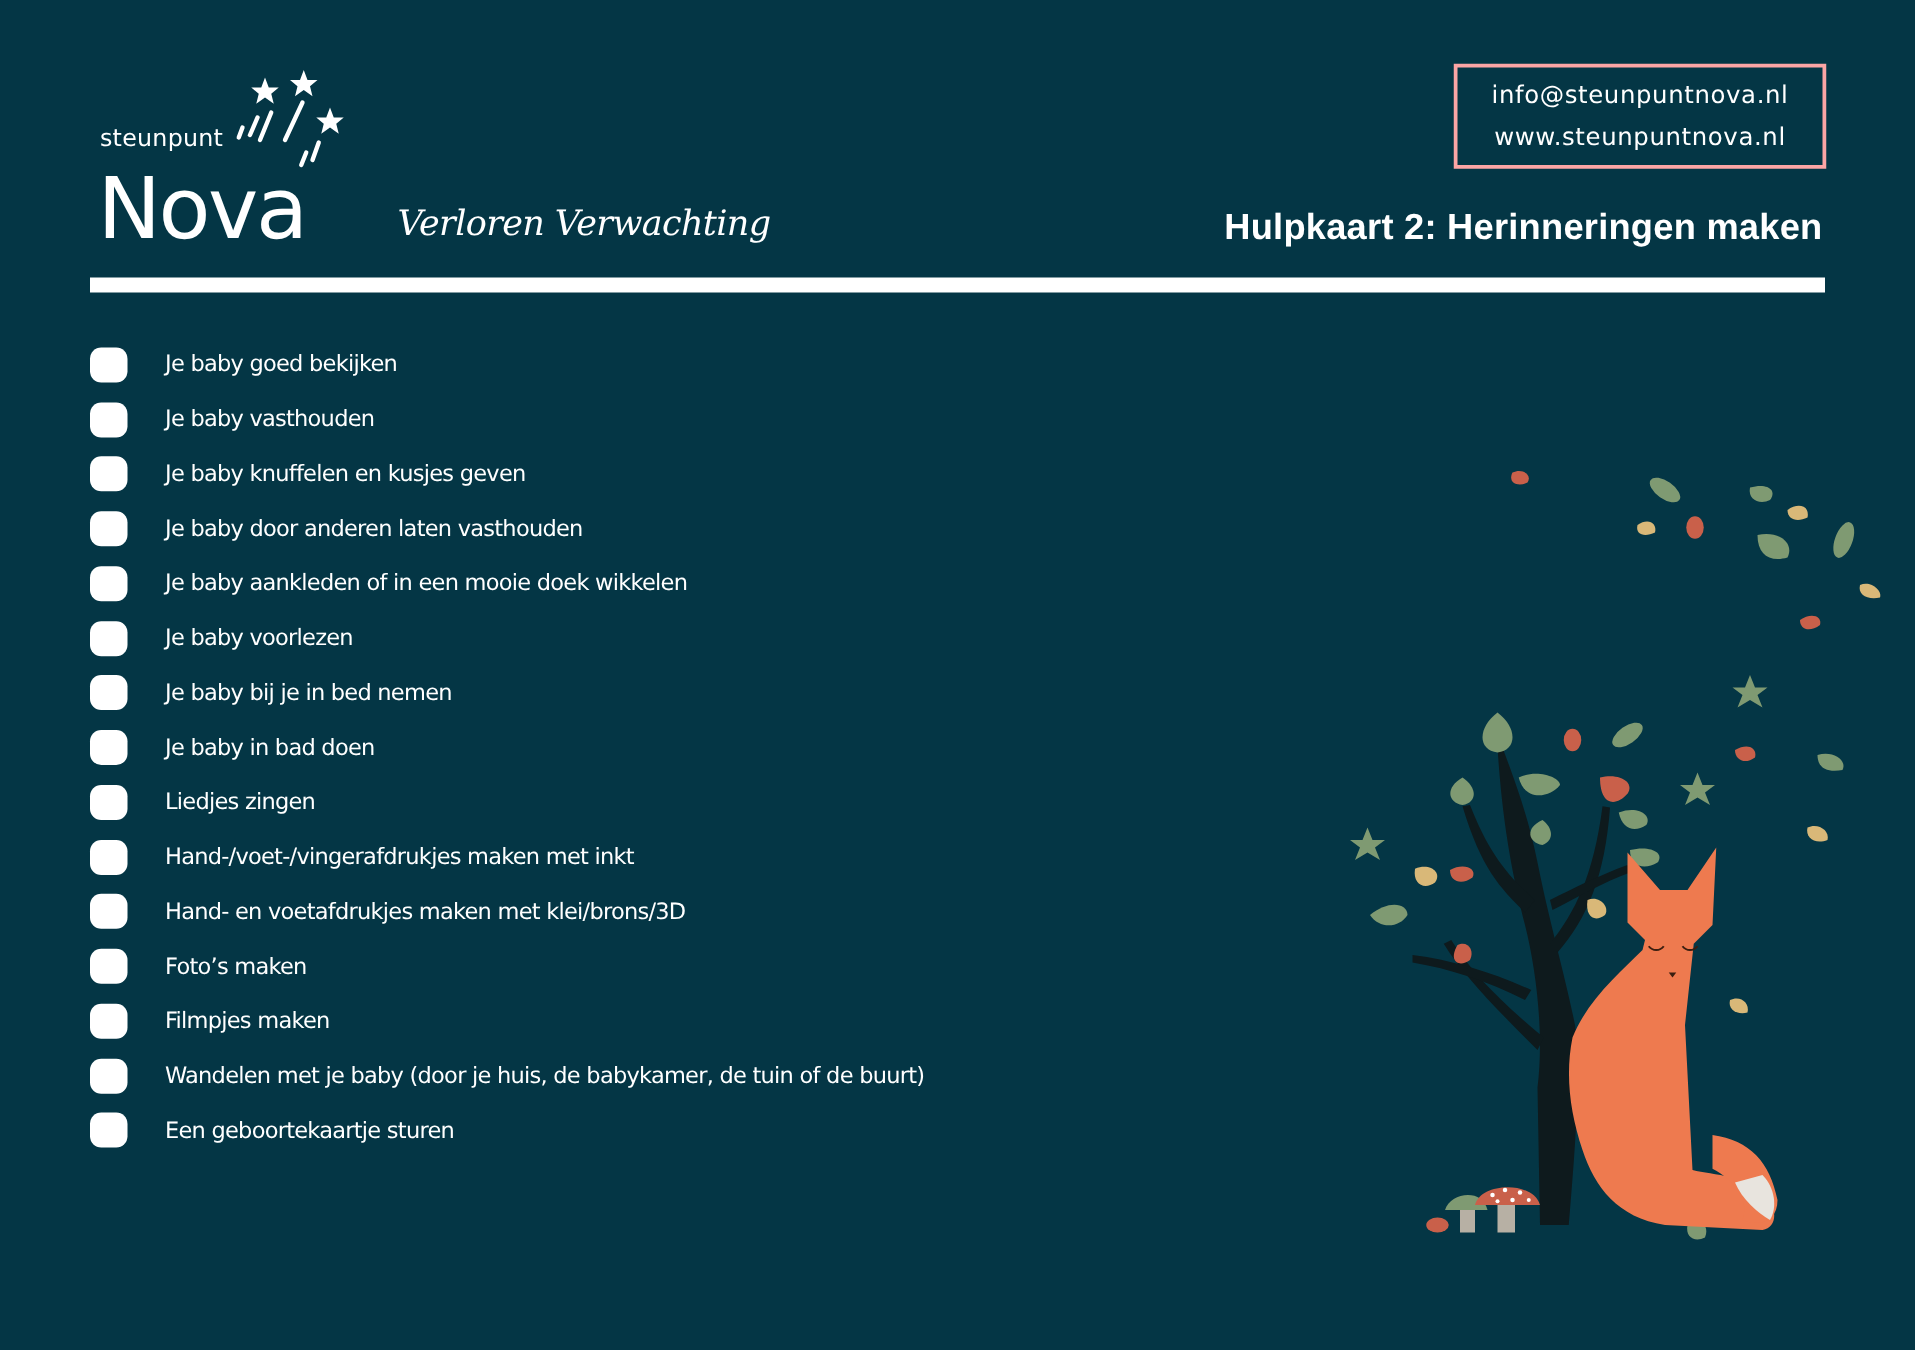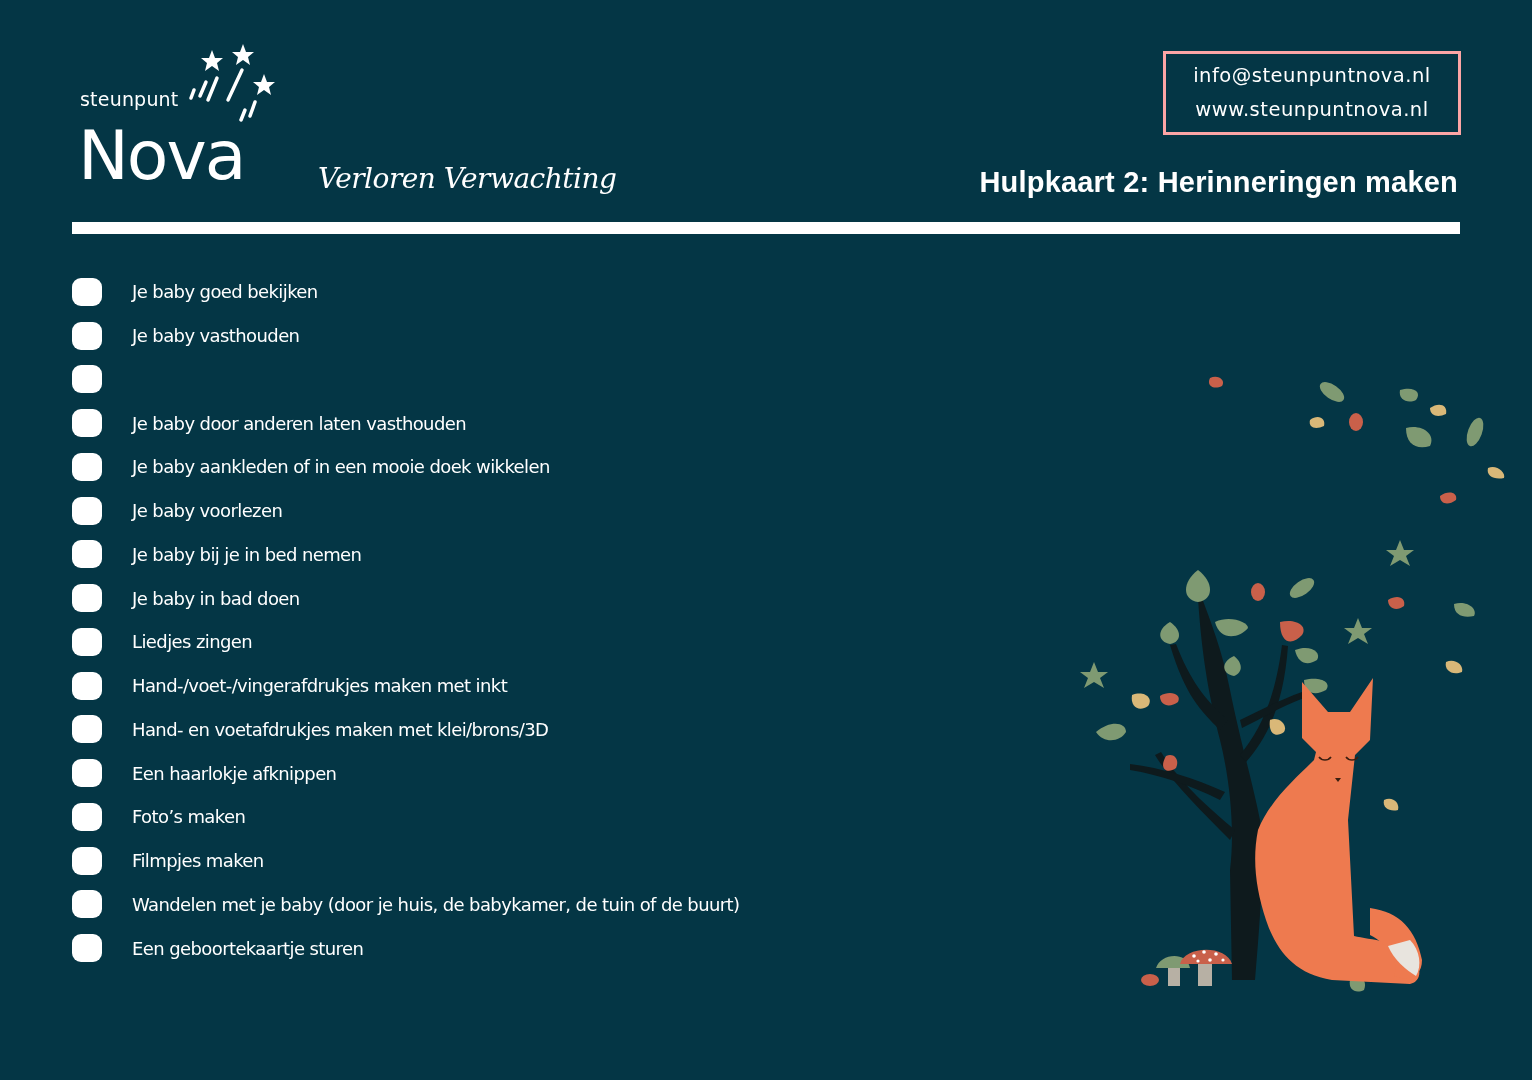--- a/index.html
+++ b/index.html
@@ -3,21 +3,21 @@
 <meta charset="utf-8">
 <style>
   html, body { margin:0; padding:0; }
   body {
     width:1532px; height:1080px; overflow:hidden;
     background:#043645;
     font-family:"Liberation Sans", sans-serif;
     color:#ffffff;
     position:relative;
   }
-  .logo { position:absolute; left:78px; top:42px; width:240px; height:150px;text-align:right; }
+  .logo { position:absolute; left:78px; top:54px; width:240px; height:150px;text-align:right; }
   .logo .small { position:absolute; left:2px; top:46px; font-size:19px; font-family:"DejaVu Sans", sans-serif; letter-spacing:0.2px; }
   .logo .big { position:absolute; left:0px; top:70px; font-size:68px; line-height:88px; font-family:"DejaVu Sans", sans-serif; letter-spacing:-2px; font-weight:normal; }
   .logo svg.stars { position:absolute; left:108px; top:0px; }
   .tagline {
     position:absolute; left:318px; top:162px;
     font-family:"DejaVu Serif", serif; font-style:italic; font-size:28px; letter-spacing:-0.5px;
   }
   .contact {
     position:absolute; left:1163px; top:51px; width:292px; height:78px;
     border:3px solid #fca5a5; box-sizing:content-box;
@@ -75,20 +75,21 @@
   <li>
       <span class="checkbox"></span>
       <span class="lbl">Je baby goed bekijken</span>
     </li>
   <li>
       <span class="checkbox"></span>
       <span class="lbl">Je baby vasthouden</span>
     </li>
   <li>
       <span class="checkbox"></span>
+      <span class="lbl">Je baby knuffelen en kusjes geven</span>
     </li>
   <li>
       <span class="checkbox"></span>
       <span class="lbl">Je baby door anderen laten vasthouden</span>
     </li>
   <li>
       <span class="checkbox"></span>
       <span class="lbl">Je baby aankleden of in een mooie doek wikkelen</span>
     </li>
   <li>
@@ -107,24 +108,20 @@
       <span class="checkbox"></span>
       <span class="lbl">Liedjes zingen</span>
     </li>
   <li>
       <span class="checkbox"></span>
       <span class="lbl">Hand-/voet-/vingerafdrukjes maken met inkt</span>
     </li>
   <li>
       <span class="checkbox"></span>
       <span class="lbl">Hand- en voetafdrukjes maken met klei/brons/3D</span>
-    </li>
-  <li>
-      <span class="checkbox"></span>
-      <span class="lbl">Een haarlokje afknippen</span>
     </li>
   <li>
       <span class="checkbox"></span>
       <span class="lbl">Foto’s maken</span>
     </li>
   <li>
       <span class="checkbox"></span>
       <span class="lbl">Filmpjes maken</span>
     </li>
   <li>

